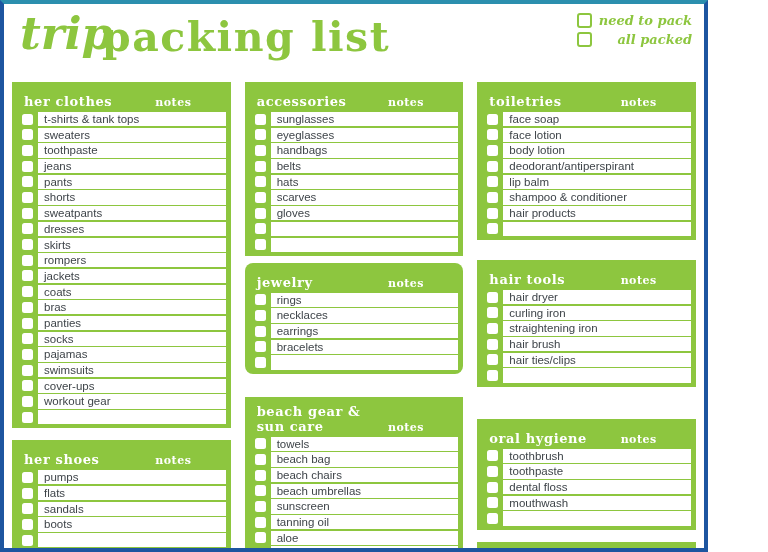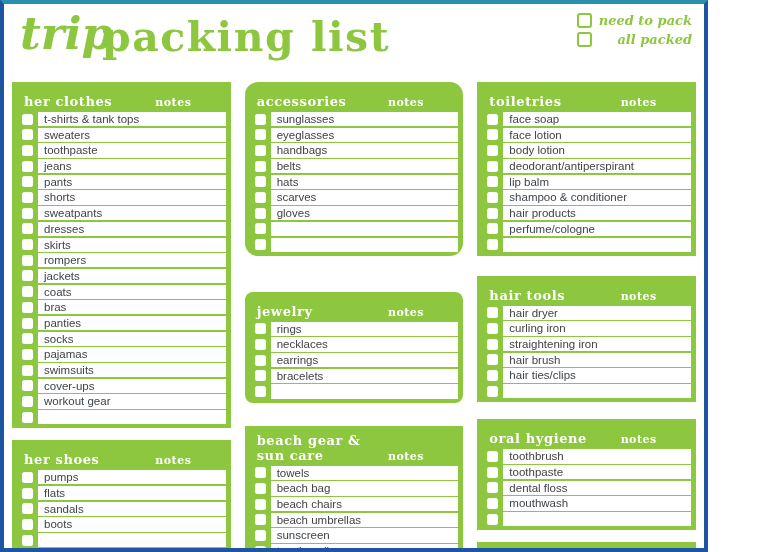--- a/index.html
+++ b/index.html
@@ -232,21 +232,21 @@
           </div>
           <div class="row">
             <span class="cb-cell">
               <span class="cb"></span>
             </span>
             <span class="txt"></span>
           </div>
         </section>
       </div>
       <div class="col">
-        <section class="section" style="margin-bottom: 36px; border-radius: 13px;">
+        <section class="section" style="margin-bottom: 7px;">
           <div class="sec-header">
             <span class="sec-title">accessories</span>
             <span class="sec-notes">notes</span>
           </div>
           <div class="row">
             <span class="cb-cell">
               <span class="cb"></span>
             </span>
             <span class="txt">sunglasses</span>
           </div>
@@ -435,30 +435,24 @@
           <div class="row">
             <span class="cb-cell">
               <span class="cb"></span>
             </span>
             <span class="txt">hair products</span>
           </div>
           <div class="row">
             <span class="cb-cell">
               <span class="cb"></span>
             </span>
-            <span class="txt">perfume/cologne</span>
-          </div>
-          <div class="row">
-            <span class="cb-cell">
-              <span class="cb"></span>
-            </span>
-            <span class="txt"></span>
-          </div>
-        </section>
-        <section class="section" style="margin-bottom: 17px;">
+            <span class="txt"></span>
+          </div>
+        </section>
+        <section class="section" style="margin-bottom: 32px;">
           <div class="sec-header">
             <span class="sec-title">hair tools</span>
             <span class="sec-notes">notes</span>
           </div>
           <div class="row">
             <span class="cb-cell">
               <span class="cb"></span>
             </span>
             <span class="txt">hair dryer</span>
           </div>

